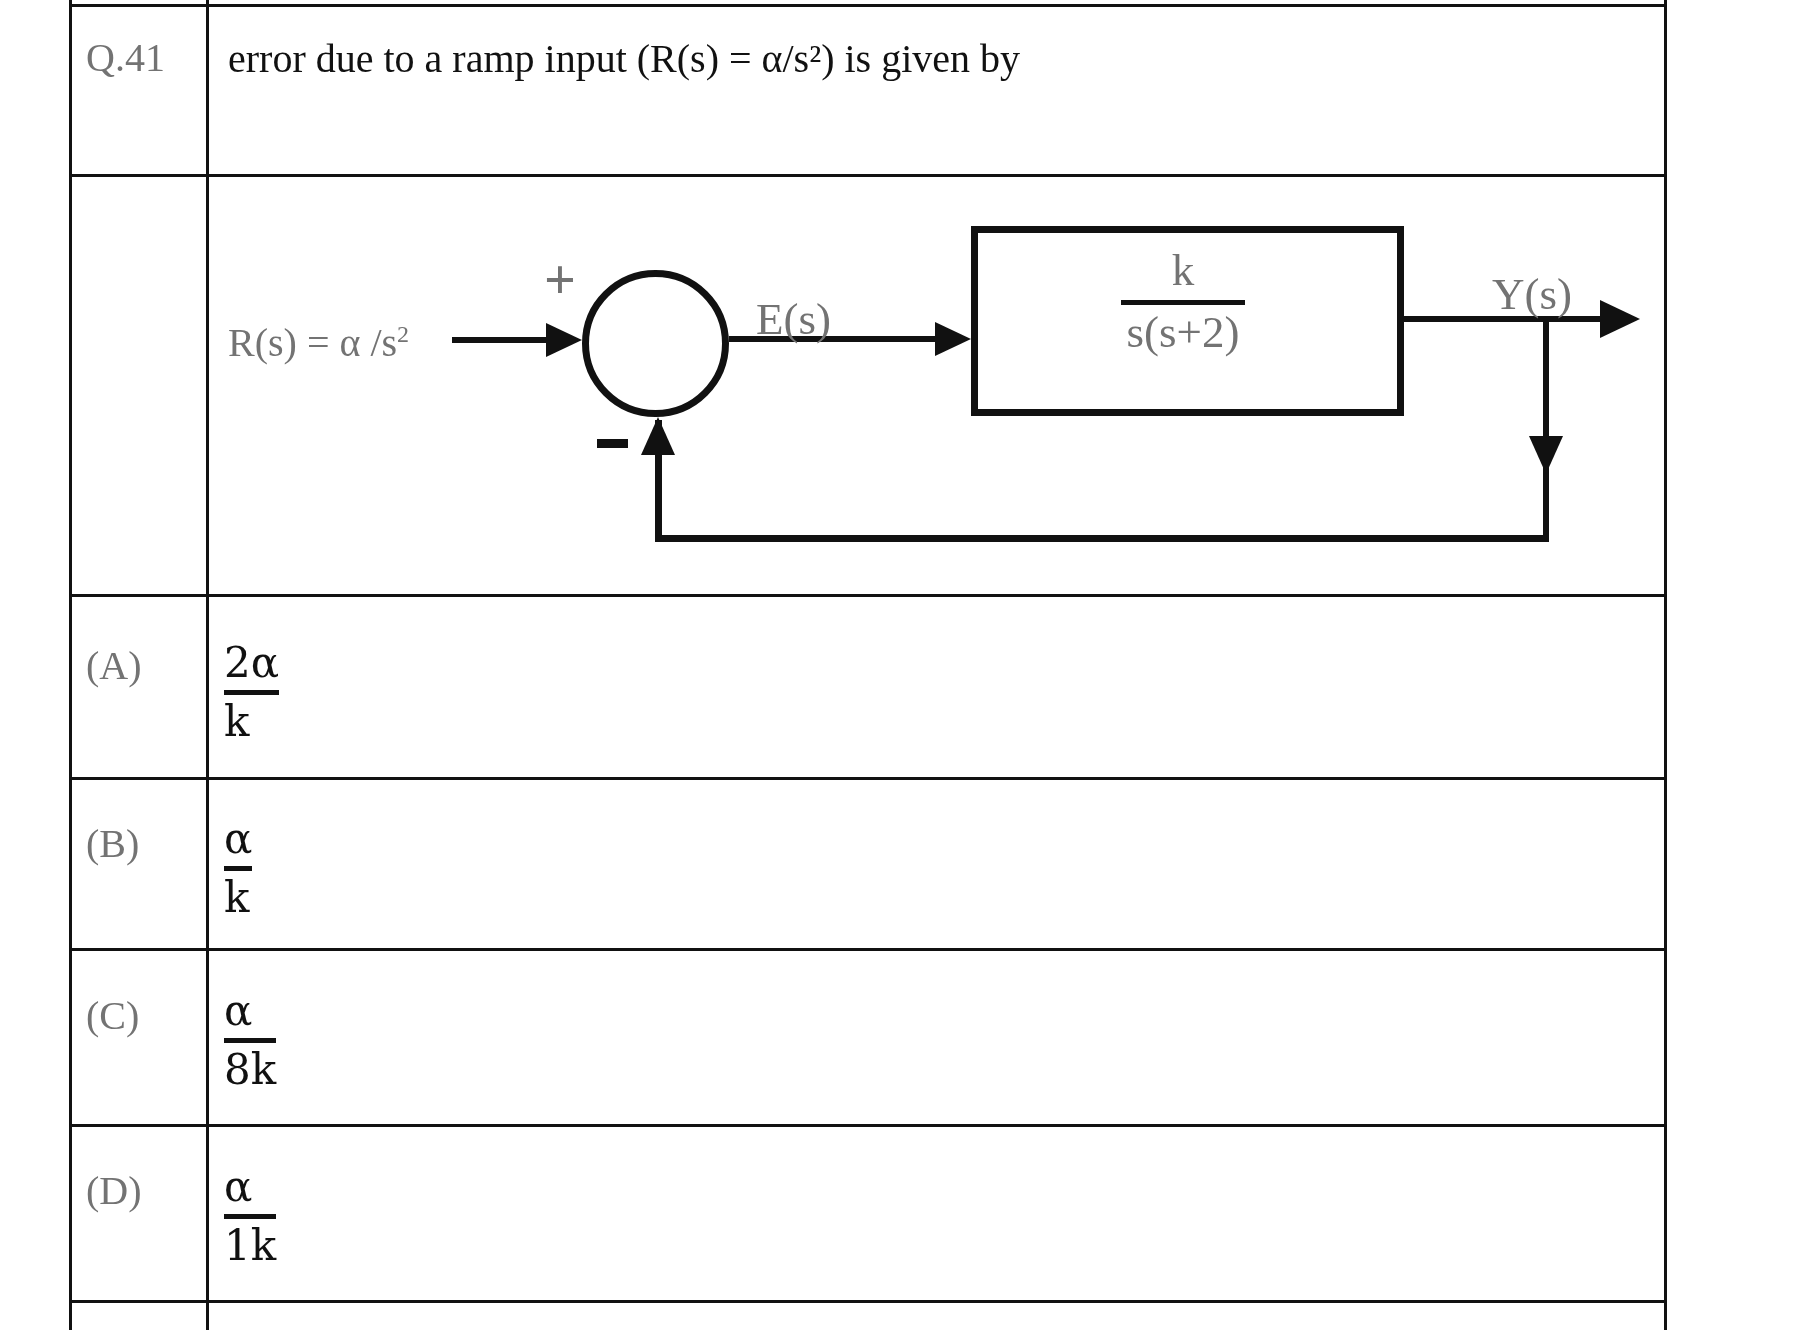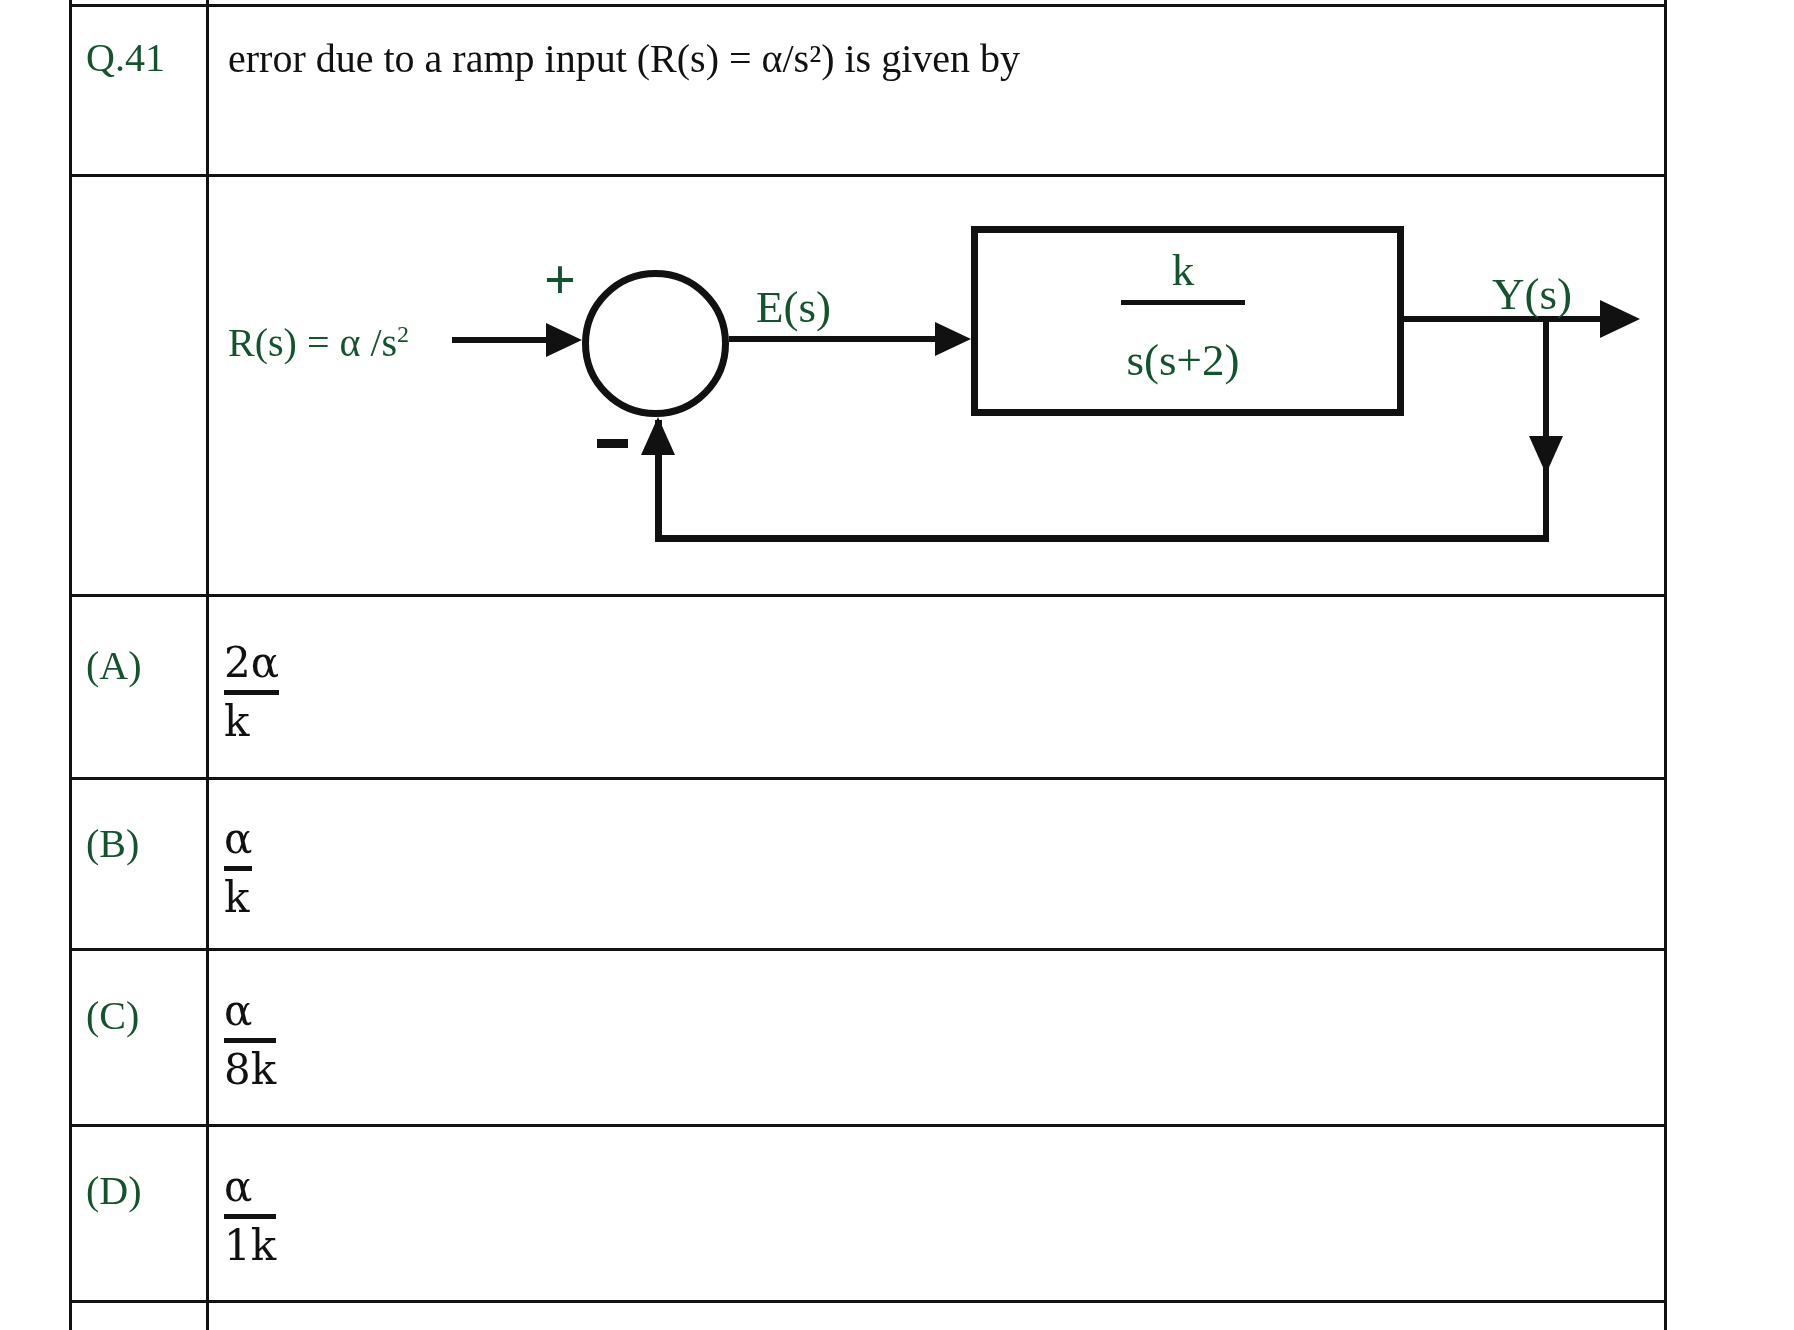--- a/index.html
+++ b/index.html
@@ -3,21 +3,21 @@
 <meta charset="utf-8">
 <style>
   html,body{margin:0;padding:0;}
   body{
     width:1794px;height:1330px;position:relative;overflow:hidden;
     background:#ffffff;color:#111;
     font-family:"Liberation Serif","DejaVu Serif",serif;
   }
   .abs{position:absolute;}
   .line{position:absolute;background:#111;}
-  .txt{position:absolute;line-height:1;white-space:nowrap;color:#14532d;}
+  .txt{position:absolute;line-height:1;white-space:nowrap;color:#737373;}
   
   .qnum{font-size:40px;}
   .qtext{font-size:40px;line-height:46px;}
   .qtext div{white-space:nowrap;}
   
   .circle{position:absolute;border:7px solid #111;border-radius:50%;background:#fff;}
   .block{position:absolute;border:7px solid #111;background:#fff;}
   .fig-label{font-size:45px;}
   .plus{font-size:56px;font-weight:600;}
   .arrow-right{position:absolute;width:0;height:0;border-top:17px solid transparent;border-bottom:17px solid transparent;border-left:36px solid #111;}
@@ -61,26 +61,26 @@
 
   <div class="line" style="left:452px;top:163px;width:96px;height:6px;"></div>
   <div class="arrow-right" style="left:546px;top:149px;"></div>
 
   <div class="txt plus" style="left:544px;top:78px;">+</div>
 
   <div class="circle" style="left:582px;top:96px;width:133px;height:133px;"></div>
 
   <div class="line" style="left:729px;top:162px;width:208px;height:6px;"></div>
   <div class="arrow-right" style="left:935px;top:148px;"></div>
-  <div class="txt fig-label" style="left:756px;top:111px;">E(s)</div>
+  <div class="txt fig-label" style="left:756px;top:123px;">E(s)</div>
 
   <div class="block" style="left:971px;top:52px;width:419px;height:176px;"></div>
   <div class="txt blockfrac" style="left:1121px;top:74px;width:124px;">k</div>
   <div class="line" style="left:1121px;top:126px;width:124px;height:5px;"></div>
-  <div class="txt blockfrac" style="left:1099px;top:136px;width:168px;margin-top:28px;">s(s+2)</div>
+  <div class="txt blockfrac" style="left:1099px;top:136px;width:168px;">s(s+2)</div>
 
   <div class="line" style="left:1404px;top:142px;width:198px;height:6px;"></div>
   <div class="arrow-right big" style="left:1600px;top:126px;"></div>
   <div class="txt fig-label" style="left:1492px;top:98px;">Y(s)</div>
 
   <div class="line" style="left:1543px;top:145px;width:6px;height:222px;"></div>
   <div class="arrow-down" style="left:1529px;top:262px;"></div>
 
   <div class="line" style="left:655px;top:361px;width:894px;height:7px;"></div>
 

